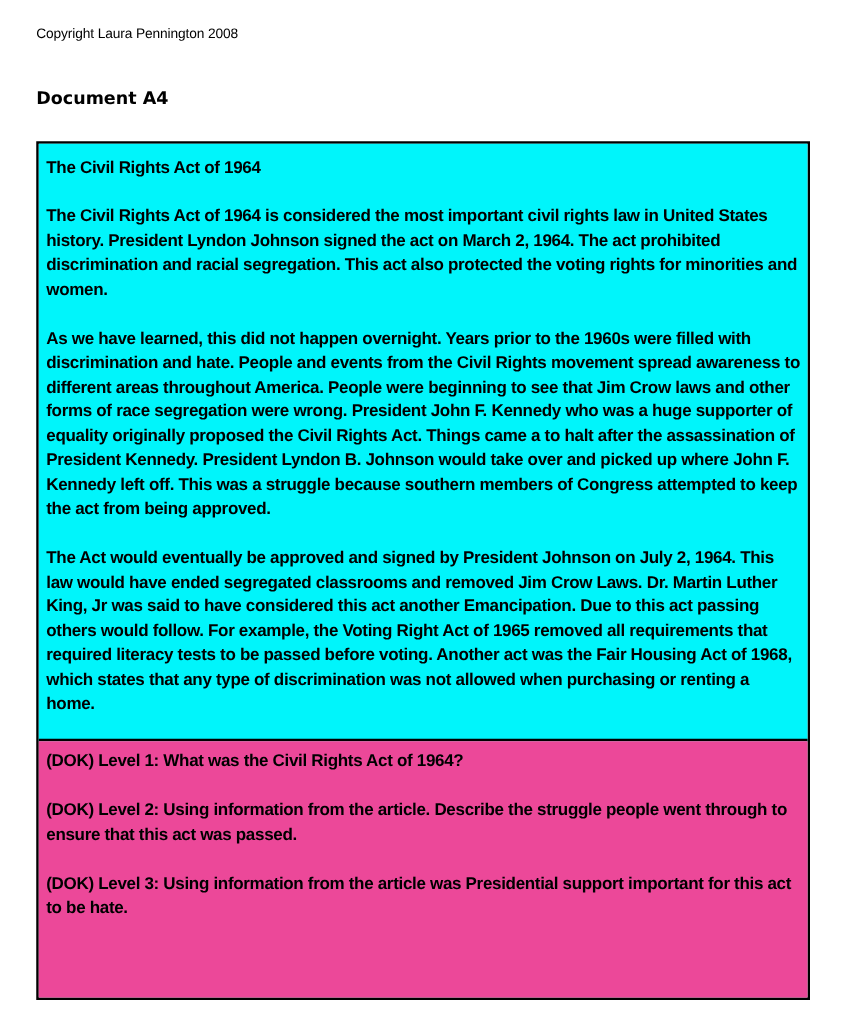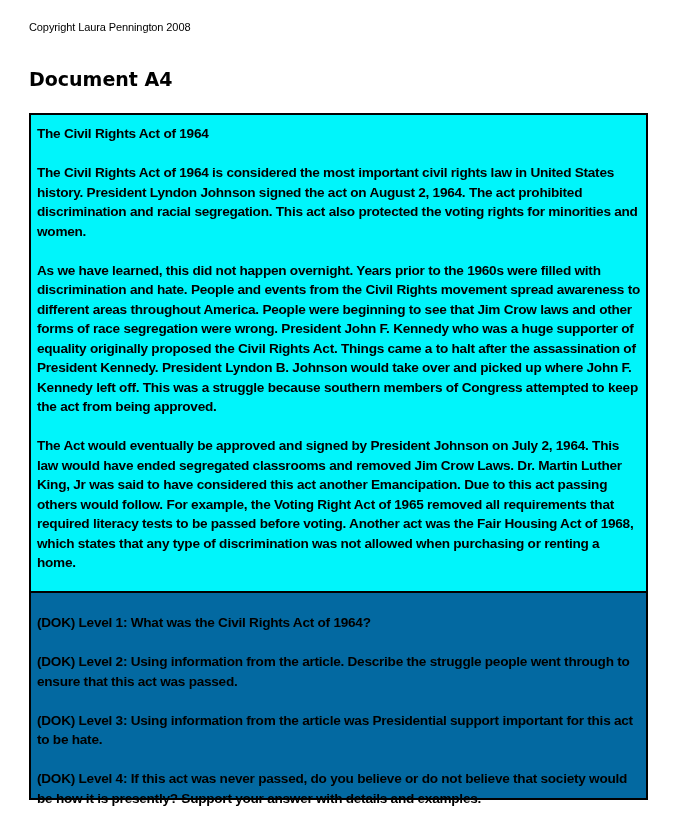--- a/index.html
+++ b/index.html
@@ -22,44 +22,44 @@
       font-size: 11px;
       line-height: 14px;
       letter-spacing: -0.1px;
     }
     .doc-label {
       position: absolute;
       left: 29px;
       top: 70px;
       font-family: "DejaVu Sans", sans-serif;
       font-weight: bold;
-      font-size: 19px;
+      font-size: 14px;
       line-height: 18px;
       text-align: right;
     }
     .doc-table {
       position: absolute;
       left: 29px;
       top: 113px;
       width: 619px;
       border: 2px solid #000000;
       box-sizing: border-box;
     }
     .article-cell {
       background: #00f5fb;
       height: 478px;
       box-sizing: border-box;
       padding: 9px 6px 0 6px;
       border-bottom: 2px solid #000000;
     }
     .questions-cell {
-      background: #0369a1;
+      background: #ec4899;
       height: 205px;
       box-sizing: border-box;
-      padding: 20px 6px 0 6px;
+      padding: 6px 6px 0 6px;
     }
     .txt {
       font-family: "Liberation Sans", sans-serif;
       font-weight: bold;
       font-size: 13.6px;
       line-height: 19.5px;
       letter-spacing: -0.25px;
       margin: 0;
       word-spacing: 0px;
     }
@@ -76,23 +76,22 @@
 </head>
 <body>
 
 <div class="copyright">Copyright Laura Pennington 2008</div>
 
 <div class="doc-label">Document A4</div>
 
 <div class="doc-table">
   <div class="article-cell">
     <p class="txt article-title">The Civil Rights Act of 1964</p>
-    <p class="txt article-para">The Civil Rights Act of 1964 is considered the most important civil rights law in United States history. President Lyndon Johnson signed the act on August 2, 1964. The act prohibited discrimination and racial segregation. This act also protected the voting rights for minorities and women.</p>
+    <p class="txt article-para">The Civil Rights Act of 1964 is considered the most important civil rights law in United States history. President Lyndon Johnson signed the act on March 2, 1964. The act prohibited discrimination and racial segregation. This act also protected the voting rights for minorities and women.</p>
     <p class="txt article-para">As we have learned, this did not happen overnight. Years prior to the 1960s were filled with discrimination and hate. People and events from the Civil Rights movement spread awareness to different areas throughout America. People were beginning to see that Jim Crow laws and other forms of race segregation were wrong. President John F. Kennedy who was a huge supporter of equality originally proposed the Civil Rights Act. Things came a to halt after the assassination of President Kennedy. President Lyndon B. Johnson would take over and picked up where John F. Kennedy left off. This was a struggle because southern members of Congress attempted to keep the act from being approved.</p>
     <p class="txt article-para">The Act would eventually be approved and signed by President Johnson on July 2, 1964. This law would have ended segregated classrooms and removed Jim Crow Laws. Dr. Martin Luther King, Jr was said to have considered this act another Emancipation. Due to this act passing others would follow. For example, the Voting Right Act of 1965 removed all requirements that required literacy tests to be passed before voting. Another act was the Fair Housing Act of 1968, which states that any type of discrimination was not allowed when purchasing or renting a home.</p>
   </div>
   <div class="questions-cell">
     <p class="txt question">(DOK) Level 1: What was the Civil Rights Act of 1964?</p>
     <p class="txt question">(DOK) Level 2: Using information from the article. Describe the struggle people went through to ensure that this act was passed.</p>
     <p class="txt question">(DOK) Level 3: Using information from the article was Presidential support important for this act to be hate.</p>
-    <p class="txt question">(DOK) Level 4: If this act was never passed, do you believe or do not believe that society would be how it is presently? Support your answer with details and examples.</p>
   </div>
 </div>
 
 </body></html>

